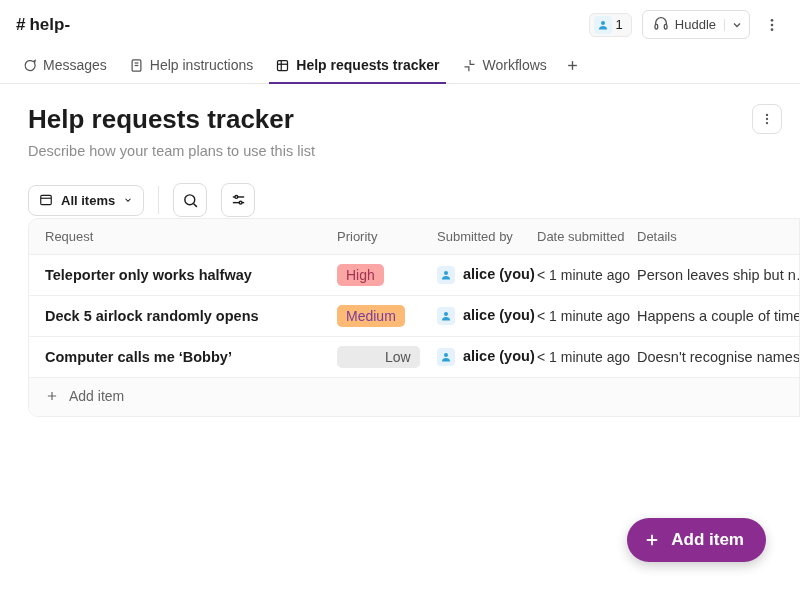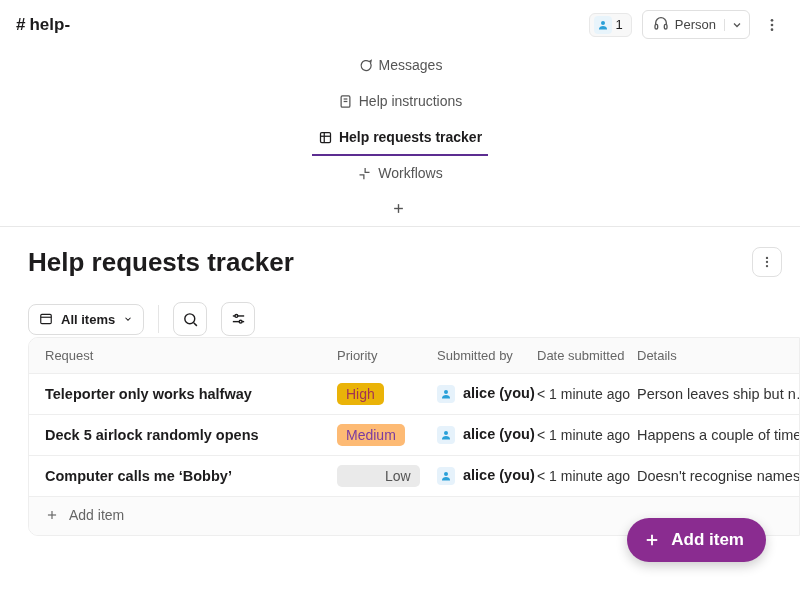--- a/index.html
+++ b/index.html
@@ -67,21 +67,20 @@
     display:flex; align-items:center; justify-content:center;
     width: 24px; height: 24px; color:#555;
   }
   .tabs {
     display: flex;
     align-items: center;
     gap: 2px;
     padding: 0 12px;
     border-bottom: 1px solid #e8e8e8;
     margin-top: 6px;
-    flex-direction: column;
   }
   .tab {
     display: flex;
     align-items: center;
     gap: 6px;
     padding: 8px 10px 10px 10px;
     font-size: 14px;
     color: #555;
     position: relative;
   }
@@ -153,21 +152,21 @@
     font-size: 14.5px;
   }
   .trow:last-of-type { border-bottom: none; }
   .request-cell { font-weight:600; }
   .badge {
     display:inline-block;
     padding: 3px 9px;
     border-radius: 5px;
     font-size: 14px;
   }
-  .badge-high { background:#eab308; color:#a33452; }
+  .badge-high { background:#fca5a5; color:#a33452; }
   .badge-medium { background:#fdba74; color:#7a3ba0; }
   .badge-low { background:#eaeaea; color:#555;padding-left:48px; }
   .user-cell {
     display:flex; gap:8px;
     font-weight:600;
   }
   .user-cell .avatar-mini { background:#e6f2fb; border-radius:4px; }
   .date-cell { color:#333; font-size:14px; }
   .details-cell {
     color:#333; white-space:nowrap; overflow:hidden; text-overflow:ellipsis;
@@ -211,21 +210,21 @@
       <span>1</span>
     </div>
     <div class="huddle">
       <span>
         <svg width="16" height="16" viewBox="0 0 24 24" fill="none" stroke="#555" stroke-width="2">
             <path d="M4 14v-2a8 8 0 0 1 16 0v2"></path>
             <rect x="3" y="14" width="4" height="7" rx="2"></rect>
             <rect x="17" y="14" width="4" height="7" rx="2"></rect>
           </svg>
       </span>
-      <span>Person</span>
+      <span>Huddle</span>
       <span class="chev">
         <svg width="12" height="12" viewBox="0 0 24 24" fill="none" stroke="#555" stroke-width="2.5">
             <polyline points="6 9 12 15 18 9"></polyline>
           </svg>
       </span>
     </div>
     <div class="icon-btn">
       <svg width="16" height="16" viewBox="0 0 24 24" fill="#555">
           <circle cx="12" cy="5" r="2"></circle>
           <circle cx="12" cy="12" r="2"></circle>
@@ -270,20 +269,21 @@
         <line x1="12" y1="5" x2="12" y2="19"></line>
         <line x1="5" y1="12" x2="19" y2="12"></line>
       </svg>
   </div>
 </div>
 
 <div class="content">
   <div class="title-row">
     <div>
       <div class="title">Help requests tracker</div>
+      <div class="subtitle">Describe how your team plans to use this list</div>
     </div>
     <div class="more-btn">
       <svg width="14" height="14" viewBox="0 0 24 24" fill="#555">
           <circle cx="12" cy="5" r="2"></circle>
           <circle cx="12" cy="12" r="2"></circle>
           <circle cx="12" cy="19" r="2"></circle>
         </svg>
     </div>
   </div>
 

